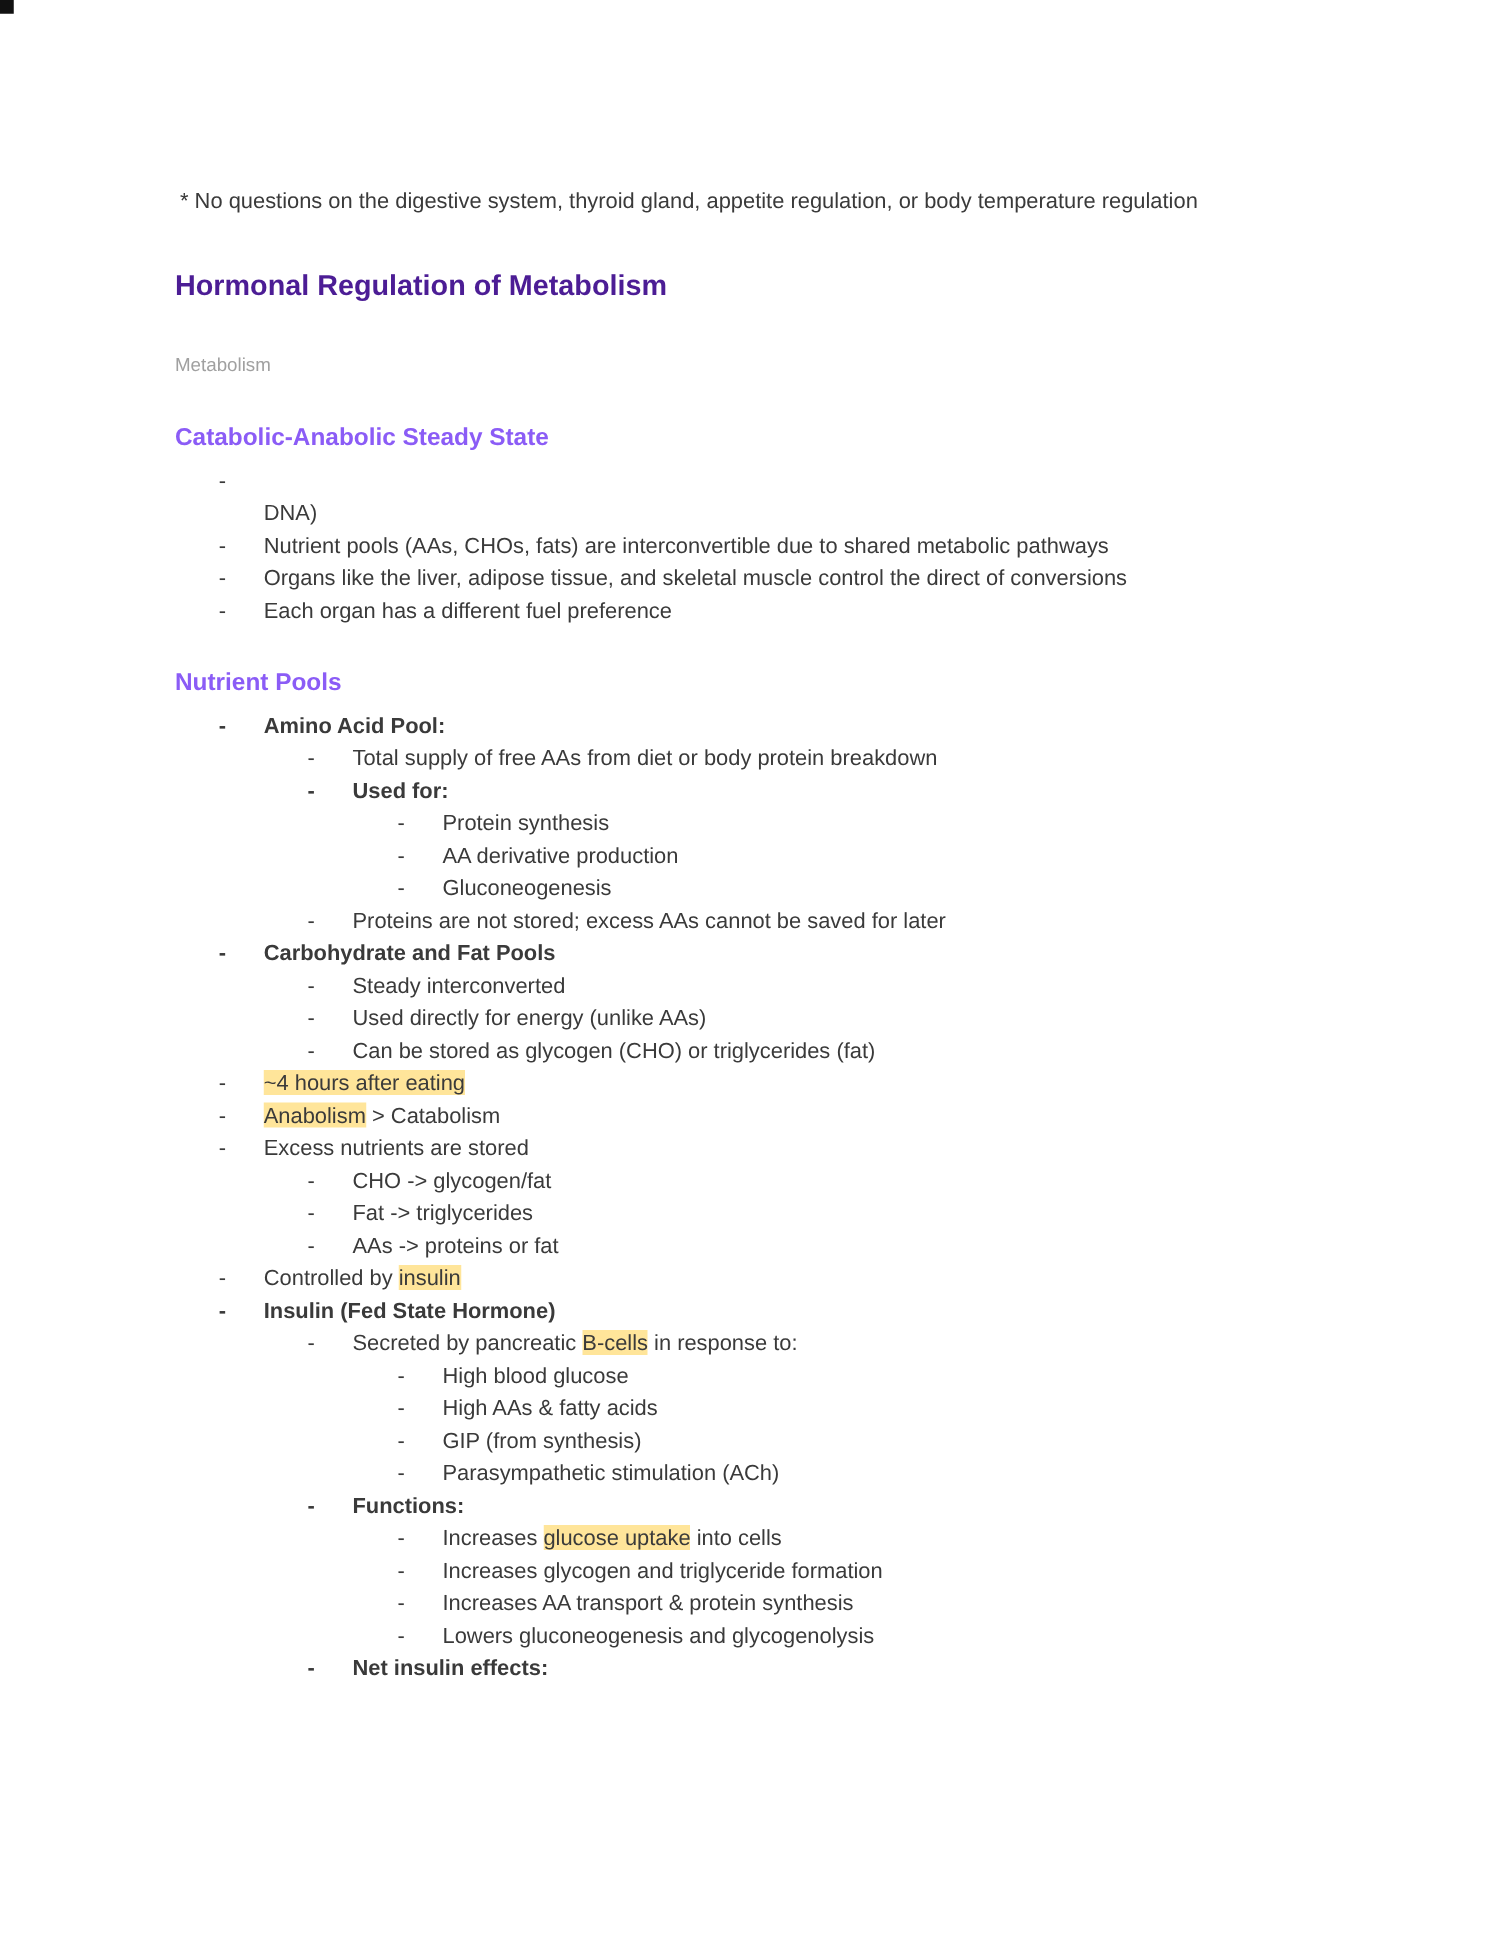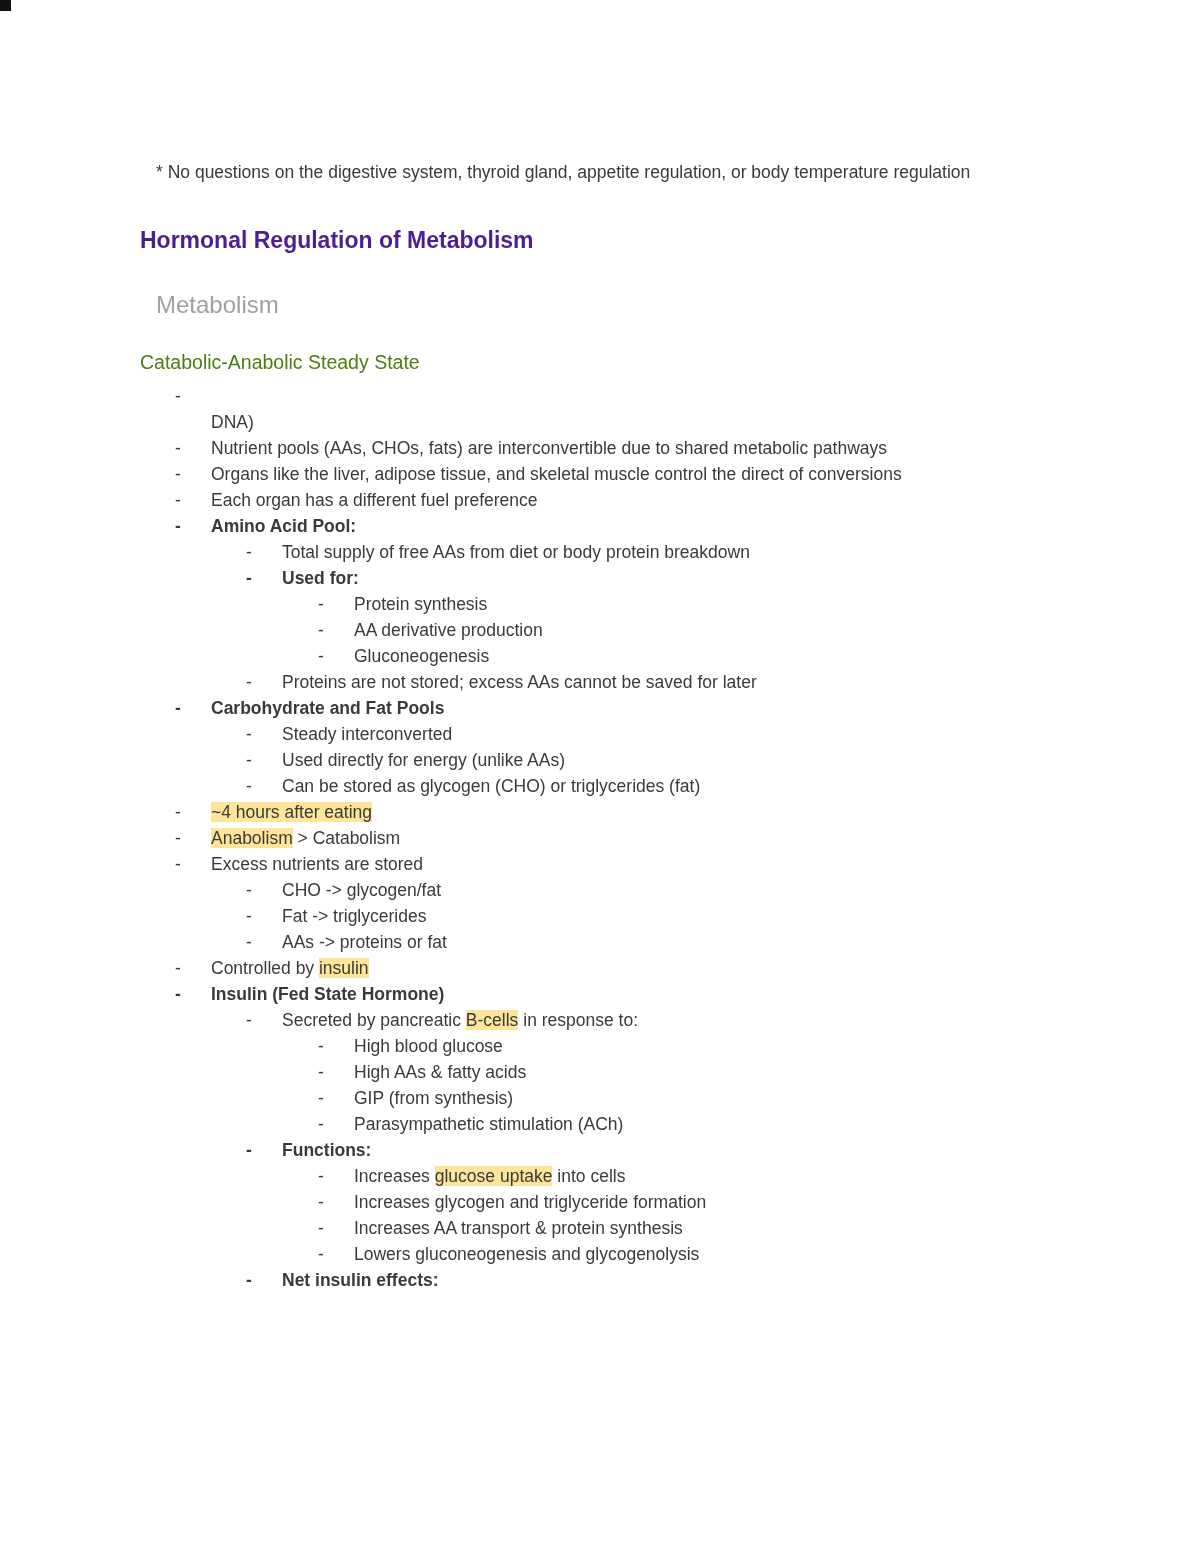--- a/index.html
+++ b/index.html
@@ -16,48 +16,48 @@
   }
 
   .corner-mark {
     position: absolute;
     top: 0; left: 0;
     width: 11px; height: 11px;
     background: #111111;
   }
 
   .note {
-    margin: 16px;
+    margin: 4px;
     font-size: 17.5px;
     line-height: 22px;
     color: #3a3a3a;
   }
 
   .title {
     margin: 42px 0 0 0;
     font-size: 23px;
     line-height: 30px;
     font-weight: 700;
     color: #4c1d95;
   }
 
   .subheading {
-    margin: 38px 0 0 16px;
-    font-size: 24px;
+    margin: 38px 0 0 0;
+    font-size: 15px;
     line-height: 24px;
     font-weight: 400;
     color: #a0a0a0;
   }
 
   .section-heading {
     margin: 33px 0 9px 0;
     font-size: 19.5px;
     line-height: 24px;
-    font-weight: 400;
-    color: #4d7c0f;
+    font-weight: 700;
+    color: #8b5cf6;
   }
 
   .list { }
 
   .li {
     display: flex;
     font-size: 17.5px;
     line-height: 26px;
     color: #3a3a3a;
   }
@@ -104,20 +104,21 @@
             <span class="dash">-</span>
             <span class="txt"><span>Organs like the liver, adipose tissue, and skeletal muscle control the direct of conversions</span></span>
           </div>
           <div class="li l0">
             <span class="dash">-</span>
             <span class="txt"><span>Each organ has a different fuel preference</span></span>
           </div>
         </div>
       </section>
       <section>
+        <h3 class="section-heading">Nutrient Pools</h3>
         <div class="list">
           <div class="li l0 bold-item">
             <span class="dash">-</span>
             <span class="txt"><span class="bold">Amino Acid Pool:</span></span>
           </div>
           <div class="li l1">
             <span class="dash">-</span>
             <span class="txt"><span>Total supply of free AAs from diet or body protein breakdown</span></span>
           </div>
           <div class="li l1 bold-item">

